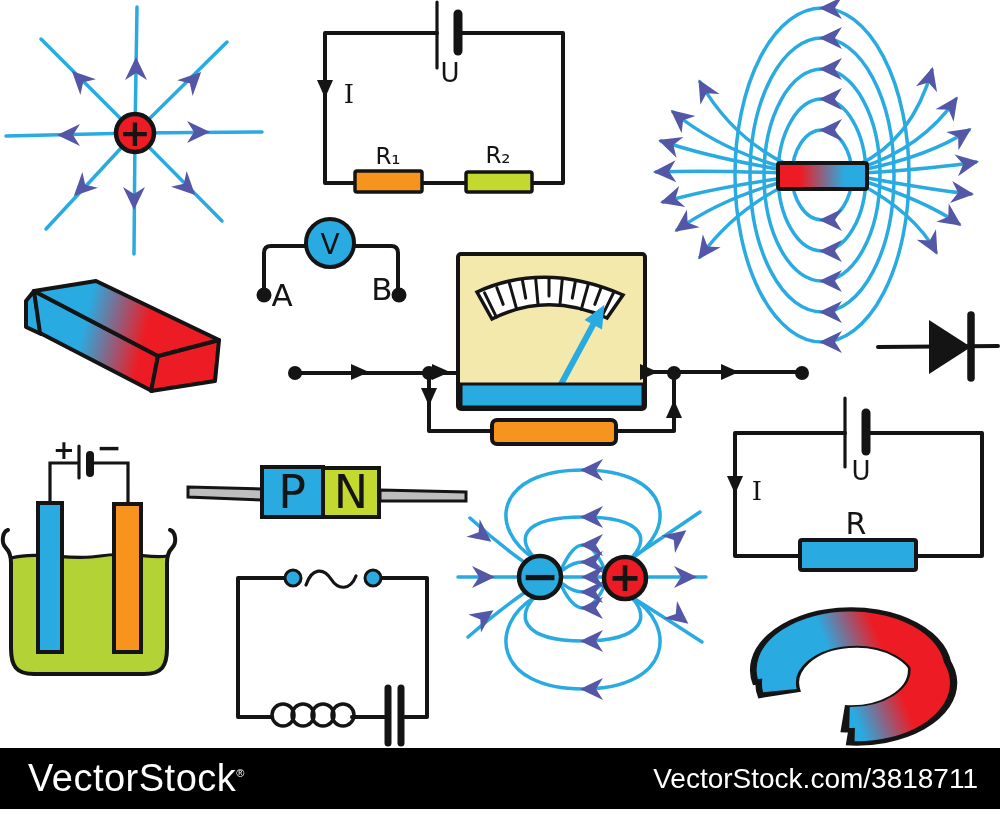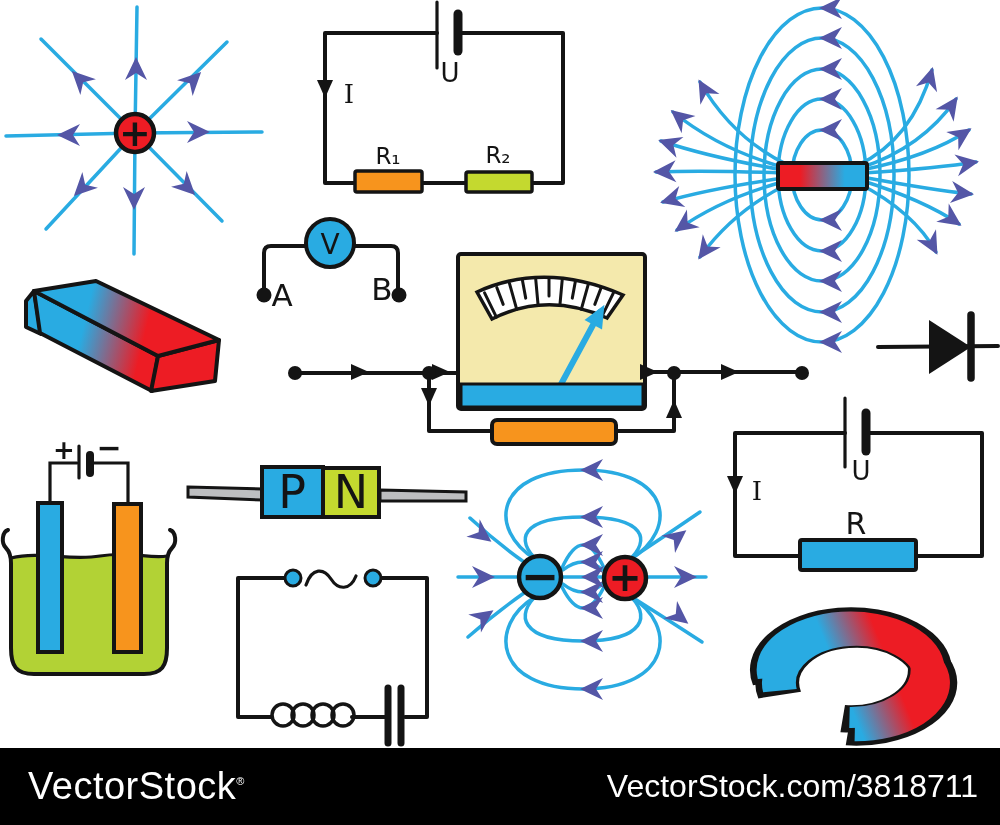--- a/index.html
+++ b/index.html
@@ -8,26 +8,26 @@
   svg text{font-family:"DejaVu Sans",sans-serif;fill:#141414;text-anchor:middle;}
   svg text.ser{font-family:"DejaVu Serif",serif;}
   .fl{stroke:#29ABE2;stroke-width:3.5;fill:none;stroke-linecap:round;}
   .wire{stroke:#141414;stroke-width:4;fill:none;stroke-linecap:round;stroke-linejoin:round;}
   .wire3{stroke:#141414;stroke-width:3.2;fill:none;stroke-linecap:round;}
   .thickbar{stroke:#141414;stroke-width:9;stroke-linecap:round;}
   .lbl{font-size:26px;}
   .lbl-sm{font-size:23px;}
   .lbl-lg{font-size:30px;}
   .sign{font-weight:bold;}
-  .watermark-bar{position:absolute;left:0;top:748px;width:1000px;height:77px;background:#000;
+  .watermark-bar{position:absolute;left:0;top:748px;width:1000px;height:61px;background:#000;
     display:flex;align-items:center;justify-content:space-between;box-sizing:border-box;
     padding:0 22px 0 28px;}
   .brand{color:#fff;font-family:"Liberation Sans",sans-serif;font-size:38px;letter-spacing:0.5px;}
   .brand sup{font-size:11px;vertical-align:super;}
-  .wm-url{color:#fff;font-family:"Liberation Sans",sans-serif;font-size:32px;}
+  .wm-url{color:#fff;font-family:"Liberation Sans",sans-serif;font-size:28px;}
 </style>
 </head>
 <body>
 
 <div class="stage">
 <svg width="1000" height="748" viewBox="0 0 1000 748">
   <defs>
     <linearGradient id="gradMag" gradientUnits="userSpaceOnUse" x1="778" y1="176" x2="867" y2="176">
       <stop offset="0" stop-color="#ED1C24"></stop>
           <stop offset="0.25" stop-color="#ED1C24"></stop>

